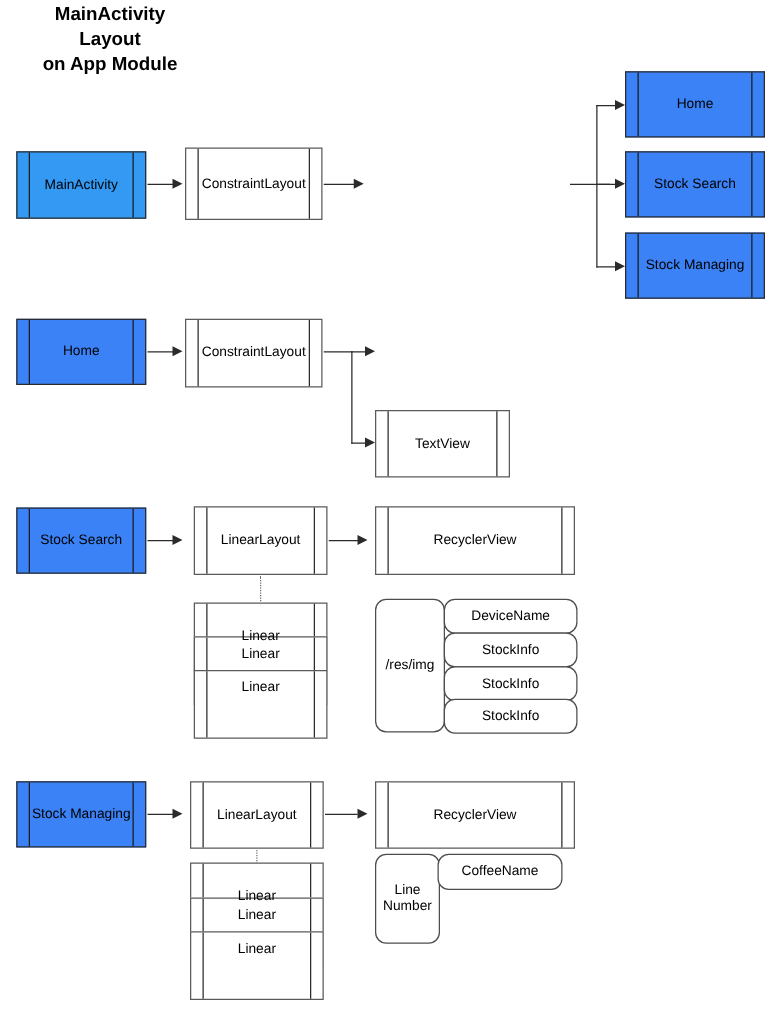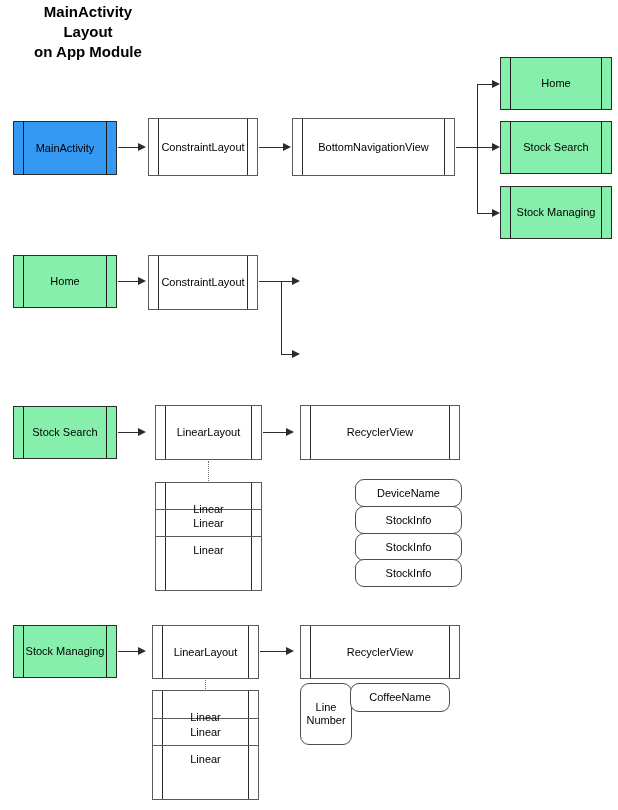--- a/index.html
+++ b/index.html
@@ -59,21 +59,21 @@
     top:0; bottom:0;
     width:0;
     border-left:1px solid #2b2b2b;
   }
   .proc .bar.l{ left:9px; }
   .proc .bar.r{ right:9px; }
   .proc .lbl{ position:relative; z-index:2; padding:0 12px; }
 
   .proc.blue{ background:#3399f3; border-color:#2b2b2b; }
   .proc.blue .bar{ border-left-color:#1b1b1b; }
-  .proc.pink{ background:#86efac; border-color:#2b2b2b; }
+  .proc.pink{ background:#3b82f6; border-color:#2b2b2b; }
   .proc.pink .bar{ border-left-color:#1b1b1b; }
 
   
   .rrect{
     position:absolute;
     box-sizing:border-box;
     border:1px solid #4d4d4d;
     border-radius:9px;
     background:#ffffff;
     display:flex;
@@ -131,25 +131,20 @@
 
   <div class="proc" style="left:148px;top:118px;width:110px;height:58px;">
     <span class="bar l"></span>
     <span class="bar r"></span>
     <span class="lbl">ConstraintLayout</span>
   </div>
 
   <div class="hline" style="left:259px;top:147px;width:27px;"></div>
   <div class="arrow" style="left:283px;top:143px;"></div>
 
-  <div class="proc" style="left:292px;top:118px;width:163px;height:58px;">
-    <span class="bar l"></span>
-    <span class="bar r"></span>
-    <span class="lbl">BottomNavigationView</span>
-  </div>
 
   <div class="hline" style="left:456px;top:147px;width:32px;"></div>
   <div class="vline" style="left:477px;top:84px;height:130px;"></div>
   <div class="hline" style="left:477px;top:84px;width:20px;"></div>
   <div class="arrow" style="left:492px;top:80px;"></div>
   <div class="hline" style="left:477px;top:147px;width:20px;"></div>
   <div class="arrow" style="left:492px;top:143px;"></div>
   <div class="hline" style="left:477px;top:213px;width:20px;"></div>
   <div class="arrow" style="left:492px;top:209px;"></div>
 
@@ -184,20 +179,25 @@
     <span class="lbl">ConstraintLayout</span>
   </div>
 
   <div class="hline" style="left:259px;top:281px;width:23px;"></div>
   <div class="vline" style="left:281px;top:281px;height:74px;"></div>
   <div class="hline" style="left:281px;top:281px;width:16px;"></div>
   <div class="arrow" style="left:292px;top:277px;"></div>
   <div class="hline" style="left:281px;top:354px;width:16px;"></div>
   <div class="arrow" style="left:292px;top:350px;"></div>
 
+  <div class="proc" style="left:300px;top:328px;width:108px;height:54px;">
+    <span class="bar l"></span>
+    <span class="bar r"></span>
+    <span class="lbl">TextView</span>
+  </div>
 
   <div class="proc pink" style="left:13px;top:406px;width:104px;height:53px;">
     <span class="bar l"></span>
     <span class="bar r"></span>
     <span class="lbl">Stock Search</span>
   </div>
 
   <div class="hline" style="left:118px;top:432px;width:24px;"></div>
   <div class="arrow" style="left:138px;top:428px;"></div>
 
@@ -227,20 +227,23 @@
     <span class="bar l"></span>
     <span class="bar r"></span>
     <span class="lbl" style="margin-bottom:27px;">Linear</span>
   </div>
   <div class="proc" style="left:155px;top:536px;width:107px;height:55px;">
     <span class="bar l"></span>
     <span class="bar r"></span>
     <span class="lbl" style="margin-bottom:27px;">Linear</span>
   </div>
 
+  <div class="rrect" style="left:300px;top:479px;width:56px;height:107px;">
+    <span>/res/img</span>
+  </div>
   <div class="rrect" style="left:355px;top:479px;width:107px;height:28px;">
     <span>DeviceName</span>
   </div>
   <div class="rrect" style="left:355px;top:506px;width:107px;height:28px;">
     <span>StockInfo</span>
   </div>
   <div class="rrect" style="left:355px;top:533px;width:107px;height:28px;">
     <span>StockInfo</span>
   </div>
   <div class="rrect" style="left:355px;top:559px;width:107px;height:28px;">
@@ -282,21 +285,21 @@
     <span class="bar l"></span>
     <span class="bar r"></span>
     <span class="lbl" style="margin-bottom:27px;">Linear</span>
   </div>
   <div class="proc" style="left:152px;top:745px;width:107px;height:55px;">
     <span class="bar l"></span>
     <span class="bar r"></span>
     <span class="lbl" style="margin-bottom:27px;">Linear</span>
   </div>
 
-  <div class="rrect" style="left:300px;top:683px;width:52px;height:62px;white-space:pre-line;">
+  <div class="rrect" style="left:300px;top:683px;width:52px;height:72px;white-space:pre-line;">
     <span>Line
 Number</span>
   </div>
   <div class="rrect" style="left:350px;top:683px;width:100px;height:29px;">
     <span>CoffeeName</span>
   </div>
 
 </div>
 
 </body></html>

